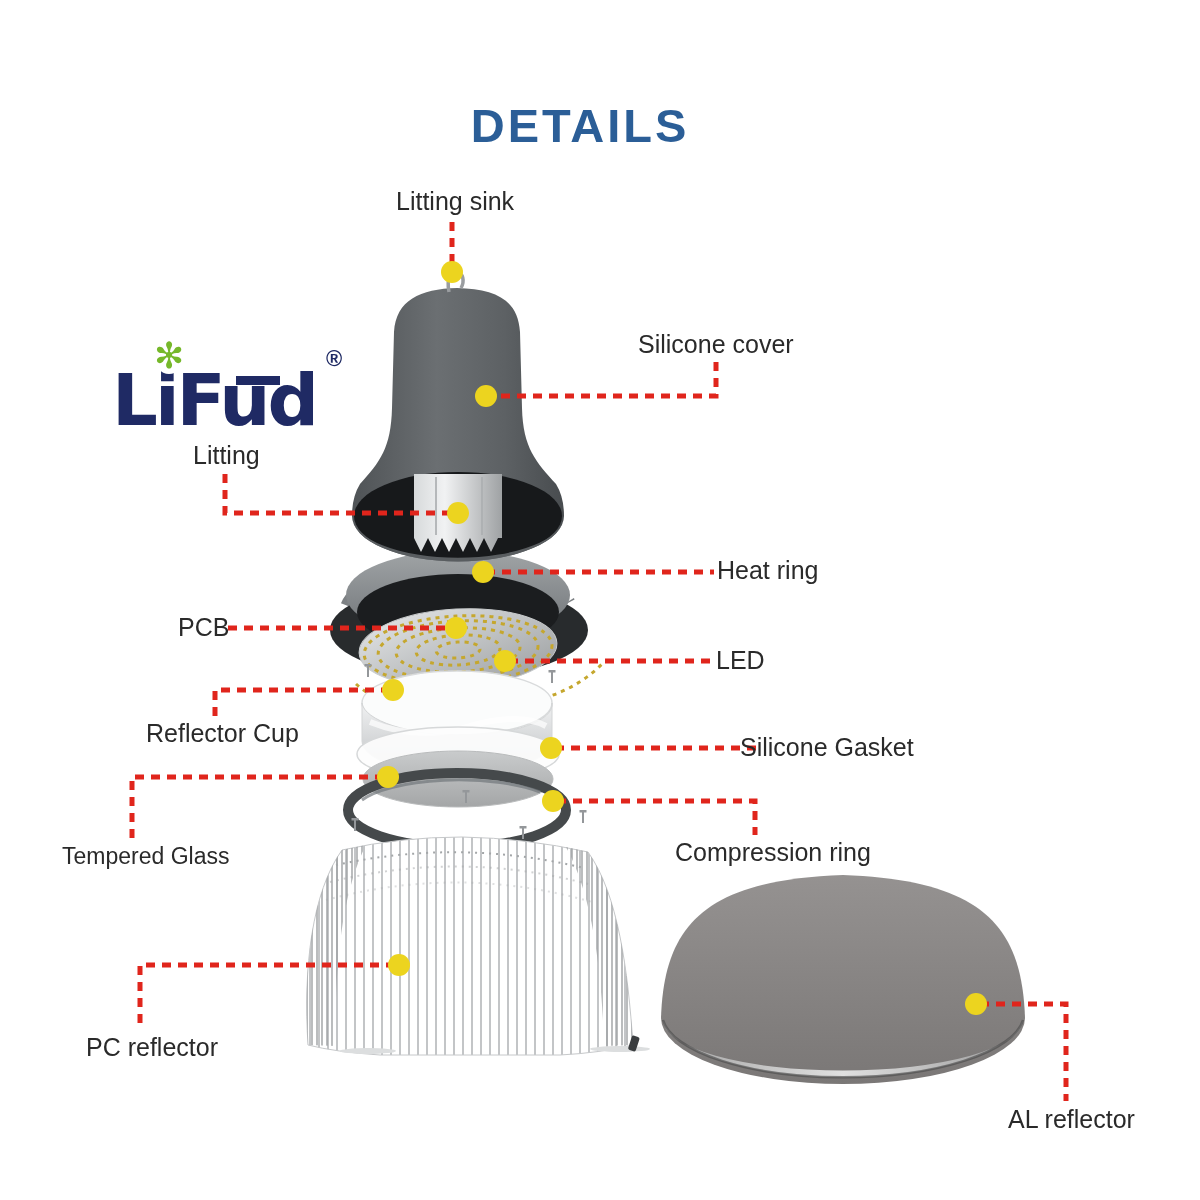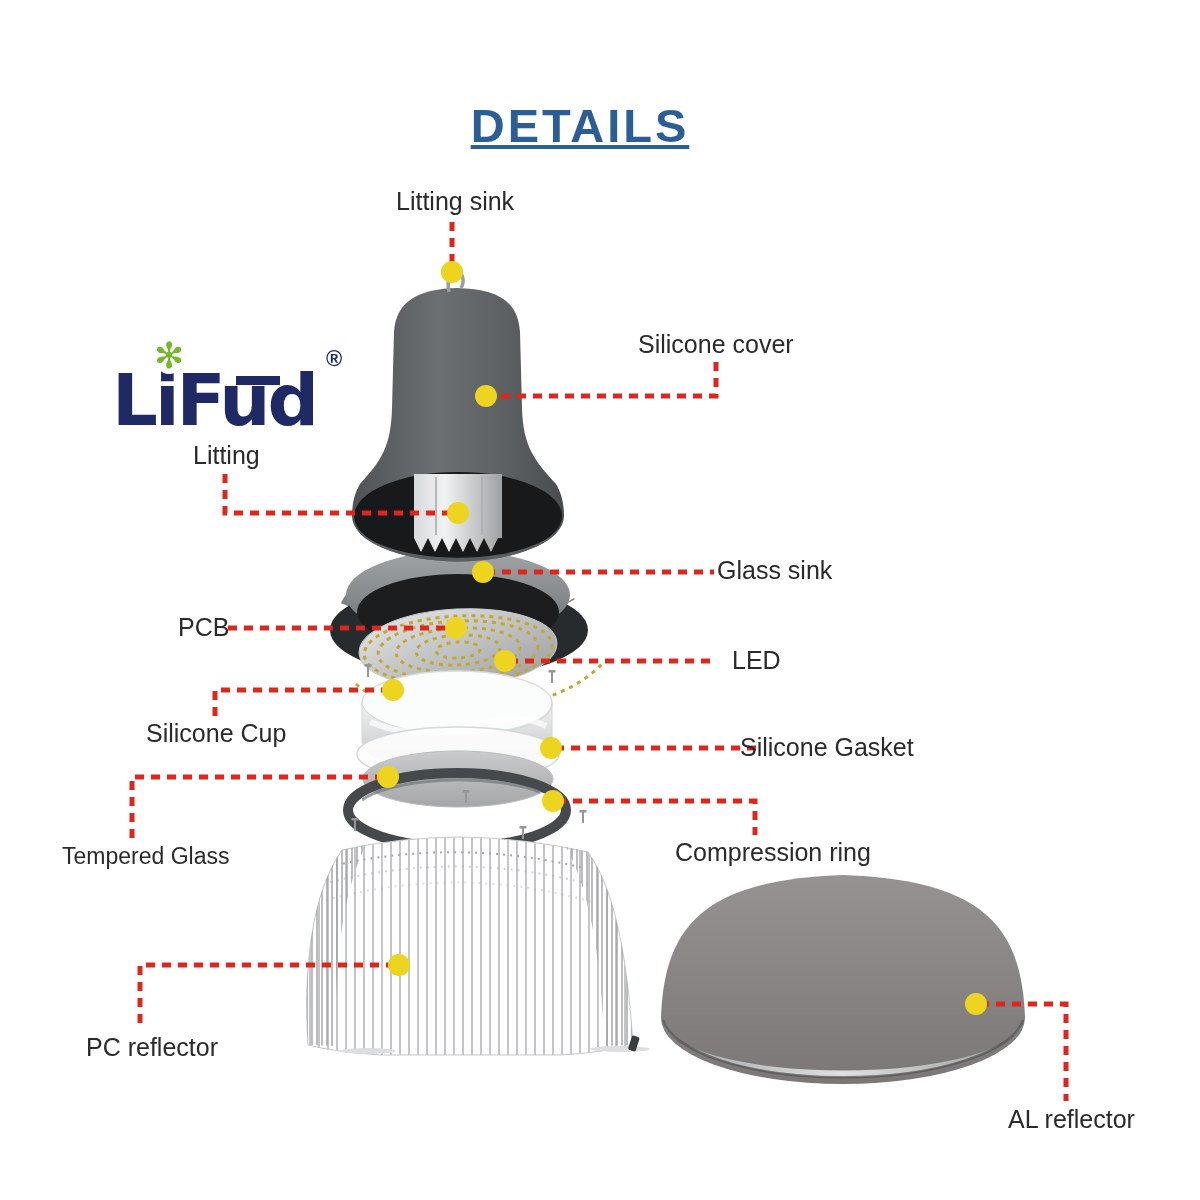--- a/index.html
+++ b/index.html
@@ -1,19 +1,19 @@
 <!DOCTYPE html>
 <html><head>
 <meta charset="utf-8">
 <style>
   html,body{margin:0;padding:0;background:#ffffff;}
   .page{position:relative;width:1200px;height:1200px;background:#ffffff;overflow:hidden;
         font-family:"Liberation Sans",sans-serif;}
   .title{position:absolute;left:420px;top:98px;width:320px;text-align:center;
-         font-size:47px;font-weight:800;letter-spacing:3px;color:#2b5e97;text-decoration:underline;}
+         font-size:47px;font-weight:800;letter-spacing:3px;color:#2b5e97;}
   .label{position:absolute;font-size:25px;color:#2a2a2a;white-space:nowrap;}
   .label.small{font-size:23px;}
   .diagram-svg{position:absolute;left:0;top:0;}
   .logo{position:absolute;left:112px;top:346px;width:250px;height:100px;}
   .logo-text{position:absolute;left:0;top:12px;font-size:72px;font-weight:700;
              letter-spacing:-3px;color:#1f2a64;font-family:"DejaVu Sans",sans-serif;}
   .logo-flower{position:absolute;left:42px;top:-8px;font-size:36px;color:#76b82a;line-height:1;
                background:#ffffff;border-radius:50%;}
   .logo-reg{position:absolute;left:214px;top:0px;font-size:22px;font-weight:700;color:#1f2a64;}
   .logo-bar{position:absolute;left:124px;top:30px;width:44px;height:9px;background:#1f2a64;}
@@ -223,23 +223,23 @@
       <circle cx="388" cy="777" r="11"></circle>
       <circle cx="553" cy="801" r="11"></circle>
       <circle cx="399" cy="965" r="11"></circle>
       <circle cx="976" cy="1004" r="11"></circle>
     </g>
   </svg>
 
   <div class="label" style="left:396px;top:187px">Litting sink</div>
   <div class="label" style="left:638px;top:330px">Silicone cover</div>
   <div class="label" style="left:193px;top:441px">Litting</div>
-  <div class="label" style="left:717px;top:556px">Glass sink</div>
+  <div class="label" style="left:717px;top:556px">Heat ring</div>
   <div class="label" style="left:178px;top:613px">PCB</div>
-  <div class="label" style="left:732px;top:646px">LED</div>
-  <div class="label" style="left:146px;top:719px">Silicone Cup</div>
+  <div class="label" style="left:716px;top:646px">LED</div>
+  <div class="label" style="left:146px;top:719px">Reflector Cup</div>
   <div class="label" style="left:740px;top:733px">Silicone Gasket</div>
   <div class="label small" style="left:62px;top:843px">Tempered Glass</div>
   <div class="label" style="left:675px;top:838px">Compression ring</div>
   <div class="label" style="left:86px;top:1033px">PC reflector</div>
   <div class="label" style="left:1008px;top:1105px">AL reflector</div>
 
 </div>
 
 </body></html>

